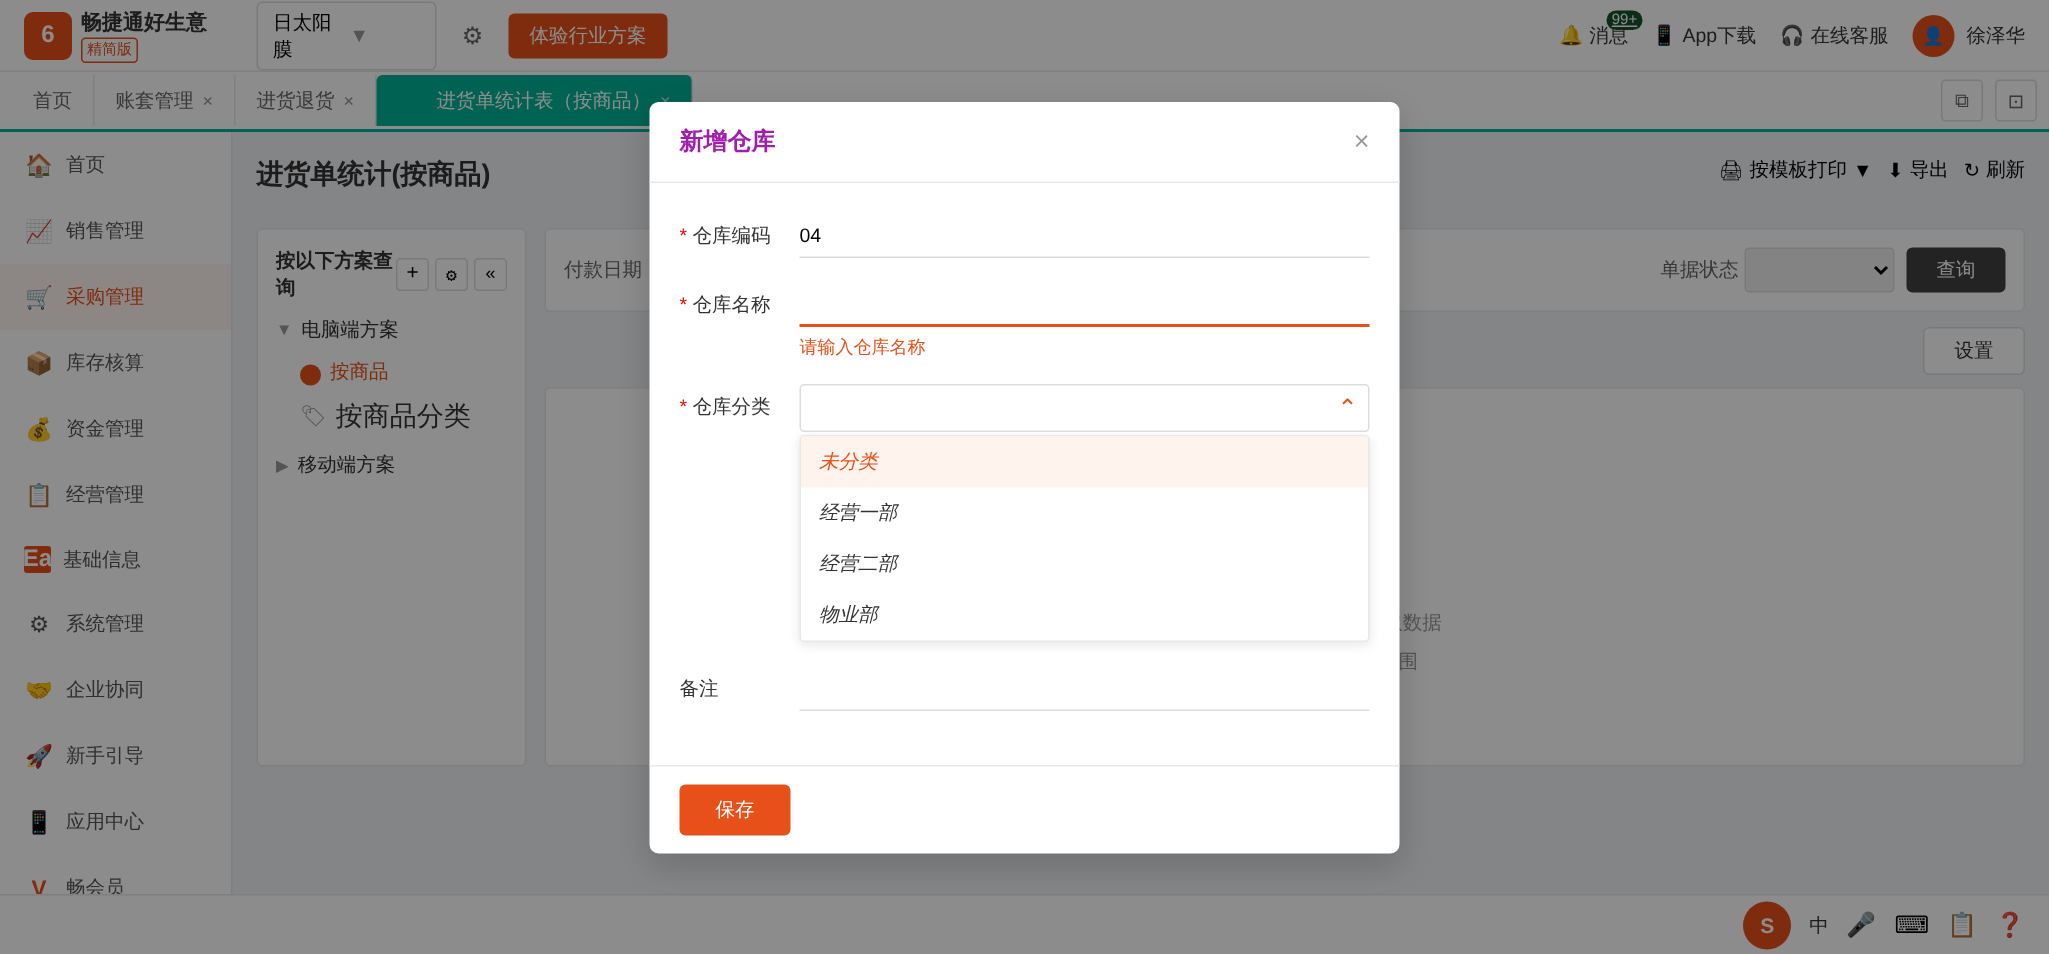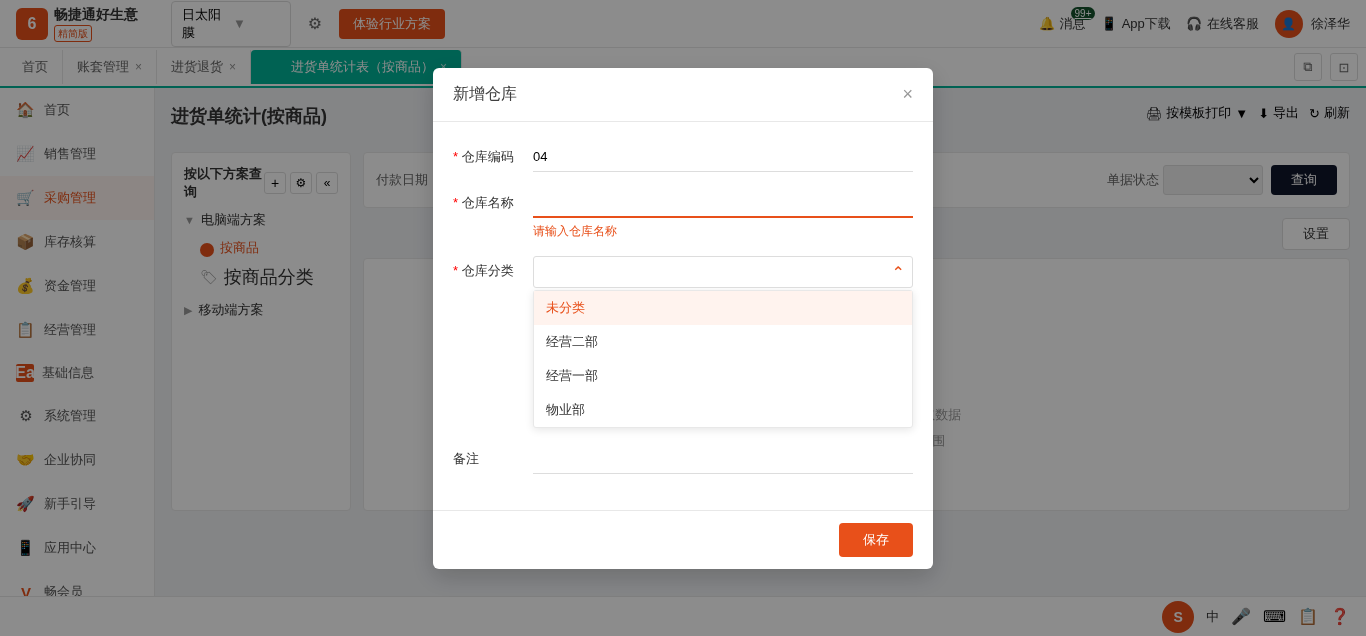--- a/index.html
+++ b/index.html
@@ -43,47 +43,47 @@
     
     .sidebar { width: 155px; background: #fff; border-right: 1px solid #e8e8e8; display: flex; flex-direction: column; overflow-y: auto; }
     .sidebar-item { display: flex; align-items: center; padding: 12px 16px; cursor: pointer; color: #555; font-size: 13px; gap: 8px; }
     .sidebar-item.active { background: #fff5f0; color: #e8501a; }
     .sidebar-item .s-icon { width: 20px; height: 20px; display: flex; align-items: center; justify-content: center; font-size: 15px; }
 
     
     .content-area { flex: 1; padding: 16px; overflow: auto; position: relative; }
 
     .page-title { font-size: 18px; font-weight: bold; color: #333; margin-bottom: 12px; }
-    .query-btn { background: #0f172a; color: #fff; border: none; border-radius: 4px; padding: 6px 20px; cursor: pointer; font-size: 13px; }
+    .query-btn { background: #404040; color: #fff; border: none; border-radius: 4px; padding: 6px 20px; cursor: pointer; font-size: 13px; }
     .set-btn { background: #fff; color: #333; border: 1px solid #ddd; border-radius: 4px; padding: 6px 20px; cursor: pointer; font-size: 13px; }
 
     
     .overlay { position: fixed; top: 0; left: 0; right: 0; bottom: 0; background: rgba(0,0,0,0.45); z-index: 100; display: flex; align-items: center; justify-content: center; }
 
     
     .modal { background: #fff; border-radius: 6px; width: 500px; box-shadow: 0 8px 24px rgba(0,0,0,0.18); position: relative; z-index: 101; }
     .modal-header { display: flex; align-items: center; justify-content: space-between; padding: 16px 20px; border-bottom: 1px solid #e8e8e8; }
-    .modal-title { font-size: 16px; font-weight: normal; color: #404040; }
+    .modal-title { font-size: 16px; font-weight: bold; color: #a21caf; }
     .modal-close { cursor: pointer; color: #999; font-size: 18px; }
     .modal-body { padding: 20px; }
-    .modal-footer { padding: 12px 20px; border-top: 1px solid #e8e8e8; display: flex; justify-content: flex-end; gap: 8px; }
+    .modal-footer { padding: 12px 20px; border-top: 1px solid #e8e8e8; display: flex; gap: 8px; }
 
     .field-row { display: flex; align-items: flex-start; margin-bottom: 16px; }
     .field-label { width: 80px; color: #333; font-size: 13px; padding-top: 6px; }
     .field-control { flex: 1; }
     .field-input { width: 100%; border: none; border-bottom: 1px solid #ddd; padding: 4px 0; font-size: 13px; outline: none; height: 30px; }
     .field-input.error { border-bottom: 1px solid #e8501a; }
 
     .category-select-wrap { position: relative; }
     .category-select-input { width: 100%; border: 1px solid #ddd; border-radius: 3px; padding: 4px 30px 4px 8px; font-size: 13px; height: 32px; outline: none; }
     .category-arrow { position: absolute; right: 8px; top: 50%; transform: translateY(-50%); color: #e8501a; cursor: pointer; font-size: 14px; }
 
     
     .dropdown-list { background: #fff; border: 1px solid #e8e8e8; border-radius: 3px; box-shadow: 0 2px 8px rgba(0,0,0,0.1); margin-top: 2px; }
-    .dropdown-item { padding: 8px 12px; cursor: pointer; font-size: 13px; color: #333; }
+    .dropdown-item { padding: 8px 12px; cursor: pointer; font-size: 13px; color: #333; font-style: italic; }
     .dropdown-item.selected { background: #fff3ee; color: #e8501a; }
 
     .save-btn { background: #e8501a; color: #fff; border: none; border-radius: 4px; padding: 8px 24px; cursor: pointer; font-size: 13px; }
 
     
     .bottom-bar { position: fixed; bottom: 0; left: 0; right: 0; height: 40px; background: #fff; border-top: 1px solid #e8e8e8; display: flex; align-items: center; justify-content: flex-end; padding: 0 16px; gap: 12px; z-index: 50; }
 
     .s-logo { width: 32px; height: 32px; background: #e8501a; border-radius: 50%; display: flex; align-items: center; justify-content: center; color: #fff; font-weight: bold; font-size: 14px; }
   </style>
 </head>
@@ -222,21 +222,21 @@
         <div style="display:flex;align-items:center;gap:4px;cursor:pointer;">
           <span>↻</span>
           <span>刷新</span>
         </div>
       </div>
     </div>
 
     <div style="display:flex;gap:12px;">
 
       <div style="width:180px;background:#fff;border:1px solid #e8e8e8;border-radius:4px;padding:12px;flex-shrink:0;">
-        <div style="display:flex;align-items:center;justify-content:space-between;margin-bottom:10px;">
+        <div style="display:flex;align-items:center;justify-content:space-between;margin-bottom:10px;font-family:Liberation Mono, monospace;">
           <span style="font-size:13px;color:#333;font-weight:bold;">按以下方案查询</span>
           <div style="display:flex;gap:4px;">
             <div style="width:22px;height:22px;border:1px solid #ddd;border-radius:3px;display:flex;align-items:center;justify-content:center;cursor:pointer;font-size:14px;">+</div>
             <div style="width:22px;height:22px;border:1px solid #ddd;border-radius:3px;display:flex;align-items:center;justify-content:center;cursor:pointer;font-size:12px;">⚙</div>
             <div style="width:22px;height:22px;border:1px solid #ddd;border-radius:3px;display:flex;align-items:center;justify-content:center;cursor:pointer;font-size:12px;">«</div>
           </div>
         </div>
 
         <div style="display:flex;align-items:center;gap:6px;margin-bottom:6px;cursor:pointer;">
           <span style="color:#999;font-size:11px;">▼</span>
@@ -337,22 +337,22 @@
           <span>仓库分类</span>
         </div>
         <div class="field-control">
           <div class="category-select-wrap">
             <input type="text" class="category-select-input" style="width: 100%; border: 1px solid rgb(221, 221, 221); border-radius: 3px; padding: 4px 30px 4px 8px; font-size: 13px; height: 32px; outline: none;">
             <span class="category-arrow" style="position:absolute;right:8px;top:50%;transform:translateY(-50%);color:#e8501a;cursor:pointer;font-size:16px;">⌃</span>
           </div>
 
           <div class="dropdown-list">
             <div class="dropdown-item selected">未分类</div>
+            <div class="dropdown-item">经营一部</div>
             <div class="dropdown-item">经营二部</div>
-            <div class="dropdown-item">经营一部</div>
             <div class="dropdown-item">物业部</div>
           </div>
         </div>
       </div>
 
       <div class="field-row">
         <div class="field-label">
           <span>备注</span>
         </div>
         <div class="field-control">

